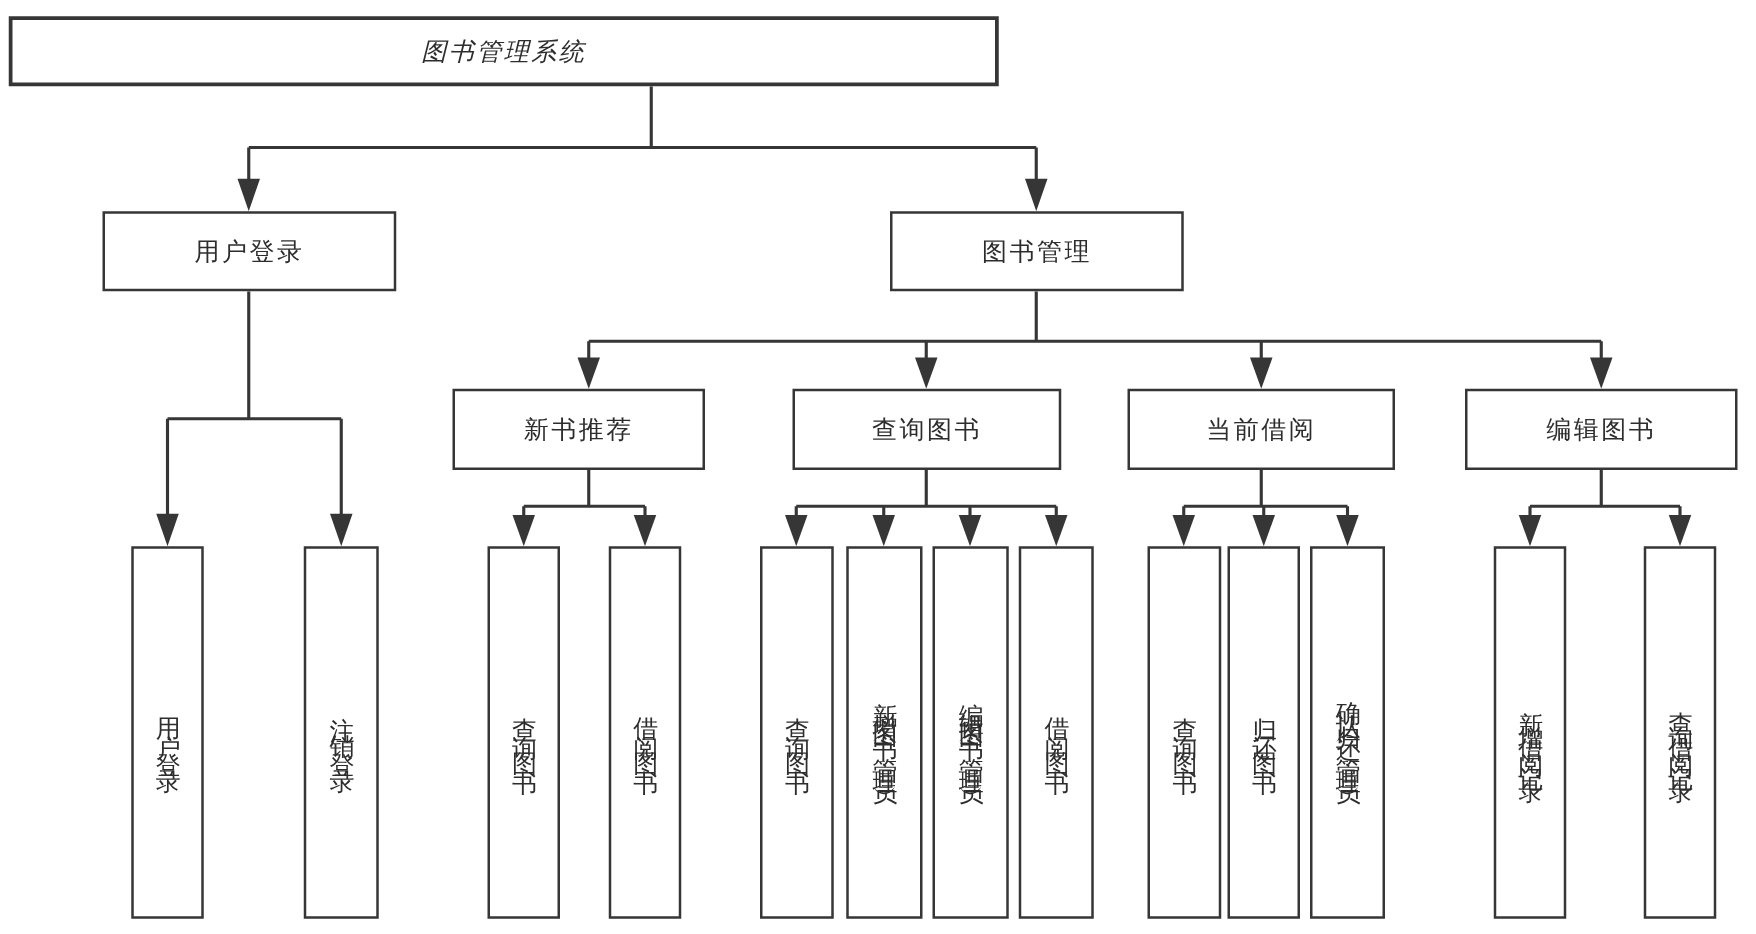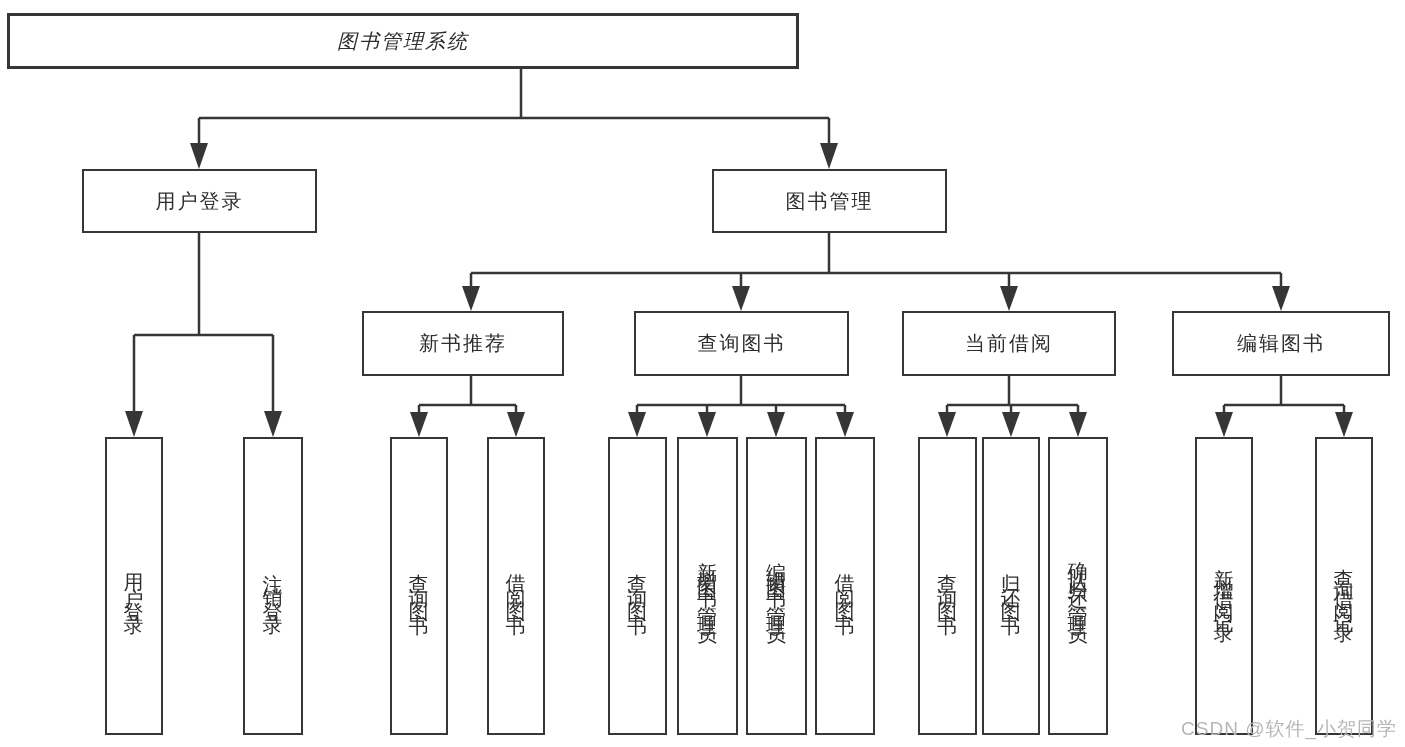--- a/index.html
+++ b/index.html
@@ -139,15 +139,14 @@
     <span>确认归还（管理员）</span>
   </div>
 
   <div class="box leaf len6" style="left:1195px; width:58px;">
     <span>新增借阅记录</span>
   </div>
   <div class="box leaf len6" style="left:1315px; width:58px;">
     <span>查询借阅记录</span>
   </div>
 
-  <div class="watermark">CSDN @软件_小贺同学</div>
 
 </div>
 
 </body></html>

